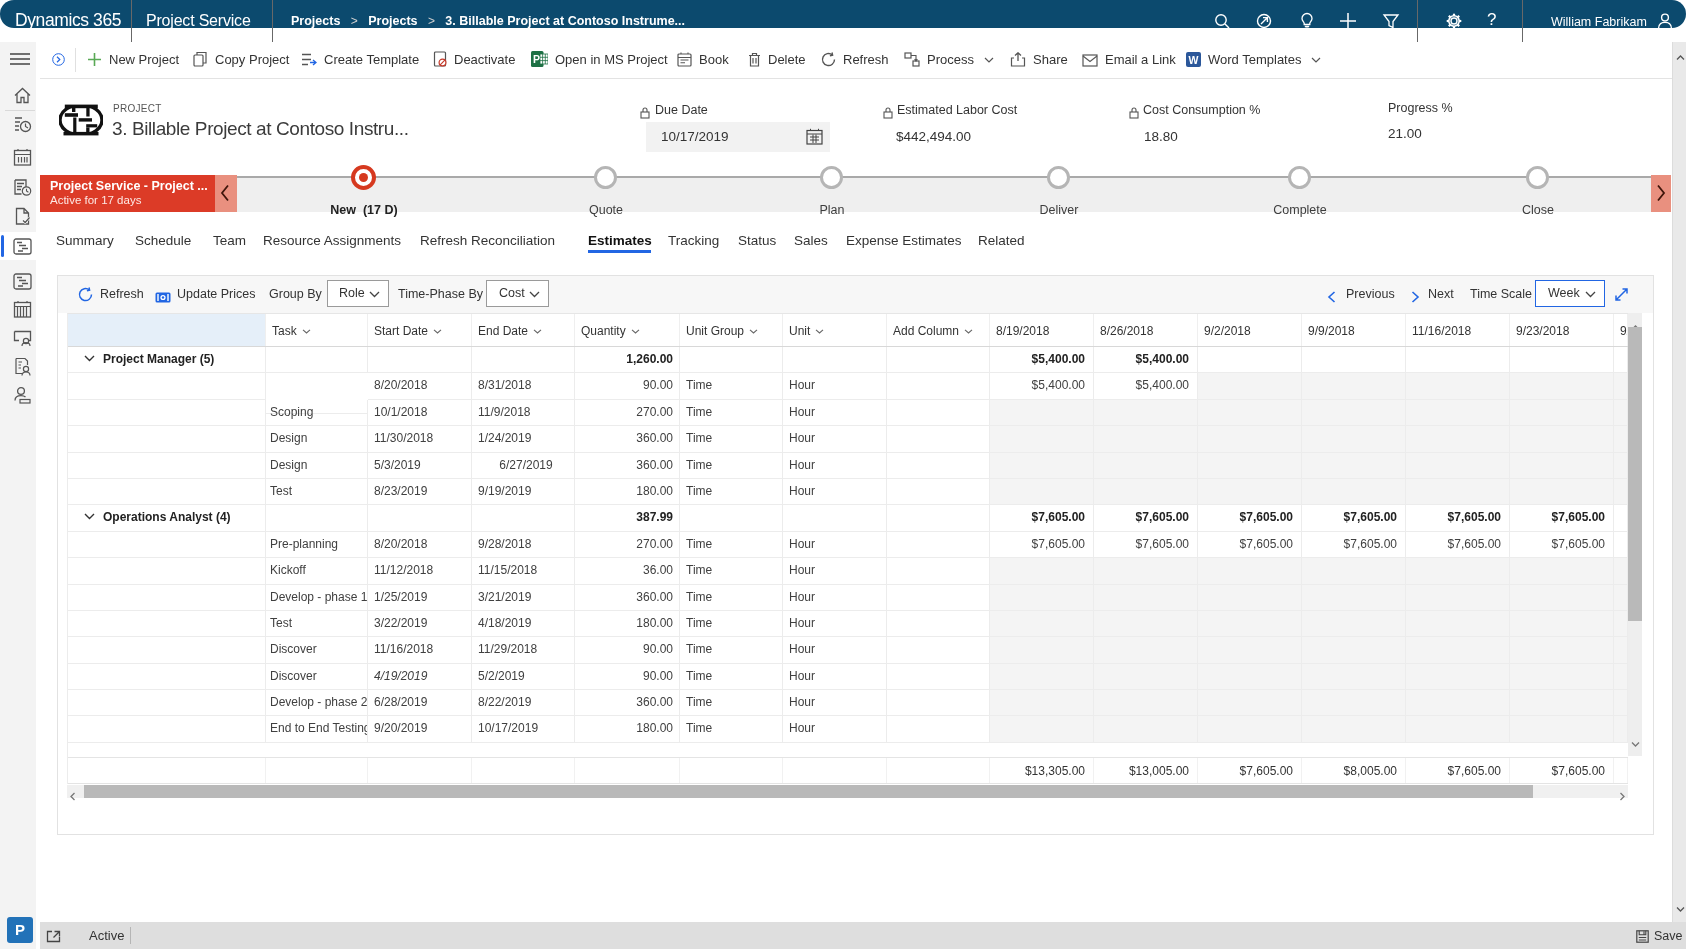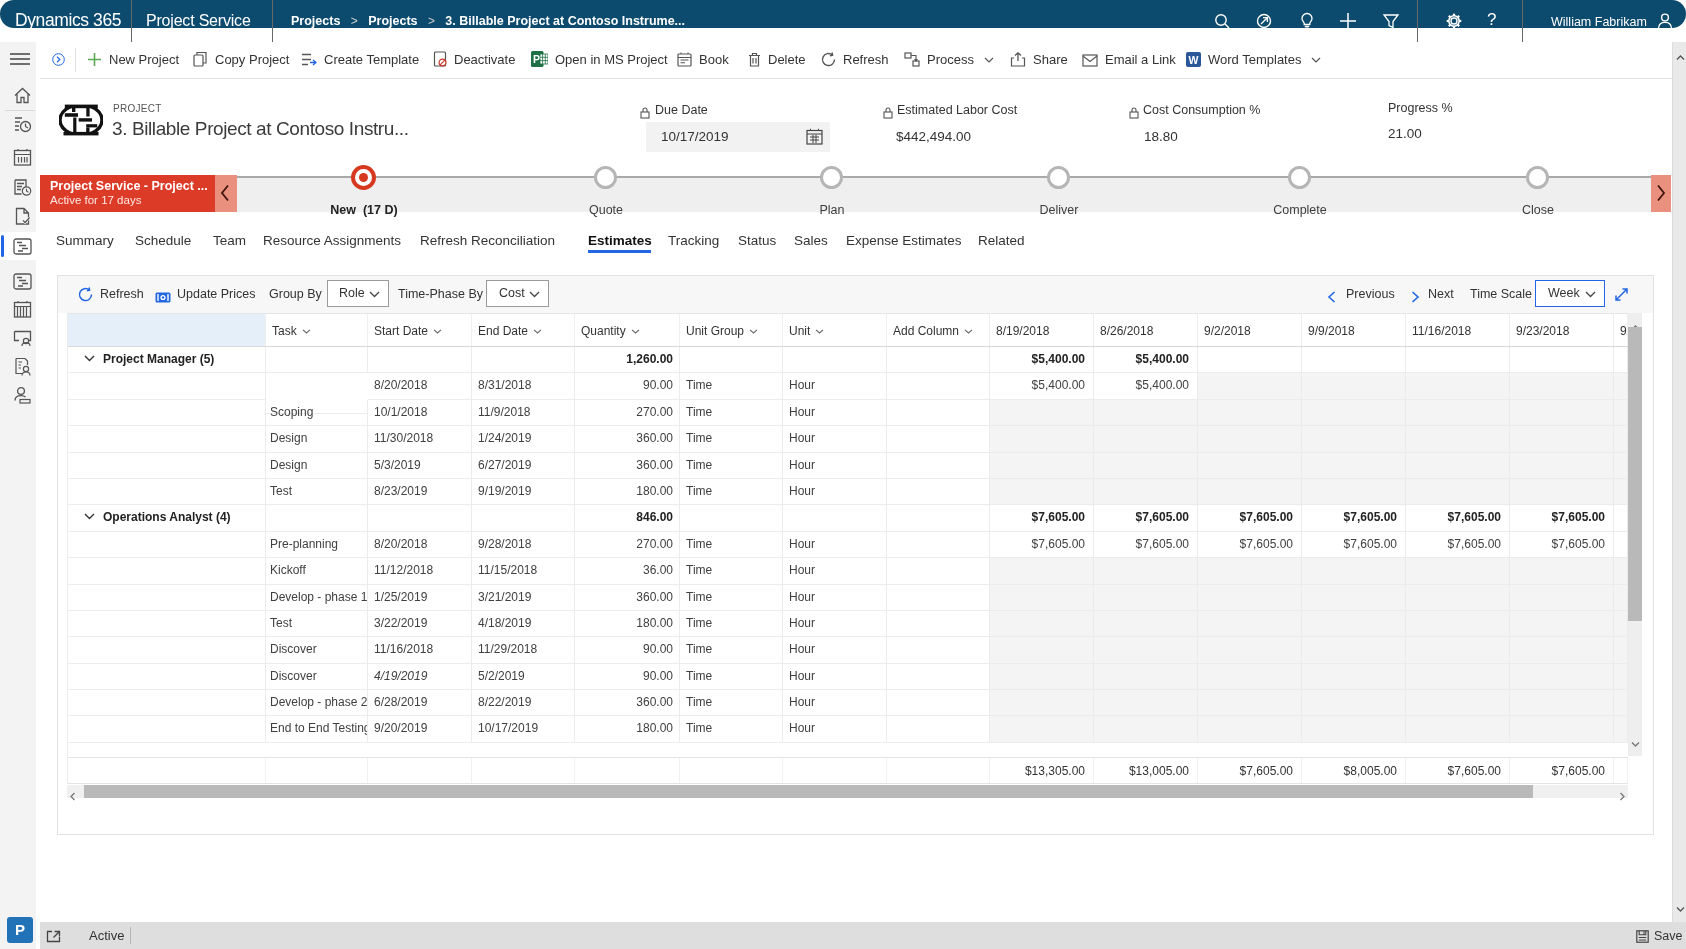--- a/index.html
+++ b/index.html
@@ -422,21 +422,21 @@
 <div class="gc money gray" style="width:104px;"></div>
 <div class="gc money gray" style="width:104px;"></div>
 <div class="gc money gray" style="width:104px;"></div>
 <div class="gc money gray" style="width:104px;"></div>
 <div class="gc money gray" style="width:14px;"></div>
 </div>
 <div class="grow">
 <div class="gc" style="width:198px;"></div>
 <div class="gc" style="width:102px;padding-left:4px;">Design</div>
 <div class="gc" style="width:104px;padding-left:6px;">5/3/2019</div>
-<div class="gc" style="width:103px;padding-left:6px;">6/27/2019</div>
+<div class="gc" style="width:103px;padding-left:6px;text-align:center;">6/27/2019</div>
 <div class="gc qty" style="width:105px;">360.00</div>
 <div class="gc" style="width:103px;padding-left:6px;">Time</div>
 <div class="gc" style="width:104px;padding-left:6px;">Hour</div>
 <div class="gc" style="width:103px;"></div>
 <div class="gc money gray" style="width:104px;"></div>
 <div class="gc money gray" style="width:104px;"></div>
 <div class="gc money gray" style="width:104px;"></div>
 <div class="gc money gray" style="width:104px;"></div>
 <div class="gc money gray" style="width:104px;"></div>
 <div class="gc money gray" style="width:104px;"></div>
@@ -459,21 +459,21 @@
 <div class="gc money gray" style="width:104px;"></div>
 <div class="gc money gray" style="width:14px;"></div>
 </div>
 <div class="grow">
 <div class="gc bold" style="width:198px;"><svg style="margin:0 8px 0 16px;vertical-align:1px;" width="11" height="7" viewBox="0 0 11 7">
               <path d="M1 1 L5.5 5.5 L10 1" stroke="#333" stroke-width="1.4" fill="none"></path>
             </svg>Operations Analyst (4)</div>
 <div class="gc" style="width:102px;"></div>
           <div class="gc" style="width:104px;"></div>
           <div class="gc" style="width:103px;"></div>
-<div class="gc qty bold" style="width:105px;">846.00</div>
+<div class="gc qty bold" style="width:105px;">387.99</div>
 <div class="gc" style="width:103px;"></div>
           <div class="gc" style="width:104px;"></div>
           <div class="gc" style="width:103px;"></div>
 <div class="gc money bold" style="width:104px;">$7,605.00</div>
 <div class="gc money bold" style="width:104px;">$7,605.00</div>
 <div class="gc money bold" style="width:104px;">$7,605.00</div>
 <div class="gc money bold" style="width:104px;">$7,605.00</div>
 <div class="gc money bold" style="width:104px;">$7,605.00</div>
 <div class="gc money bold" style="width:104px;">$7,605.00</div>
 <div class="gc money bold" style="width:14px;"></div>

